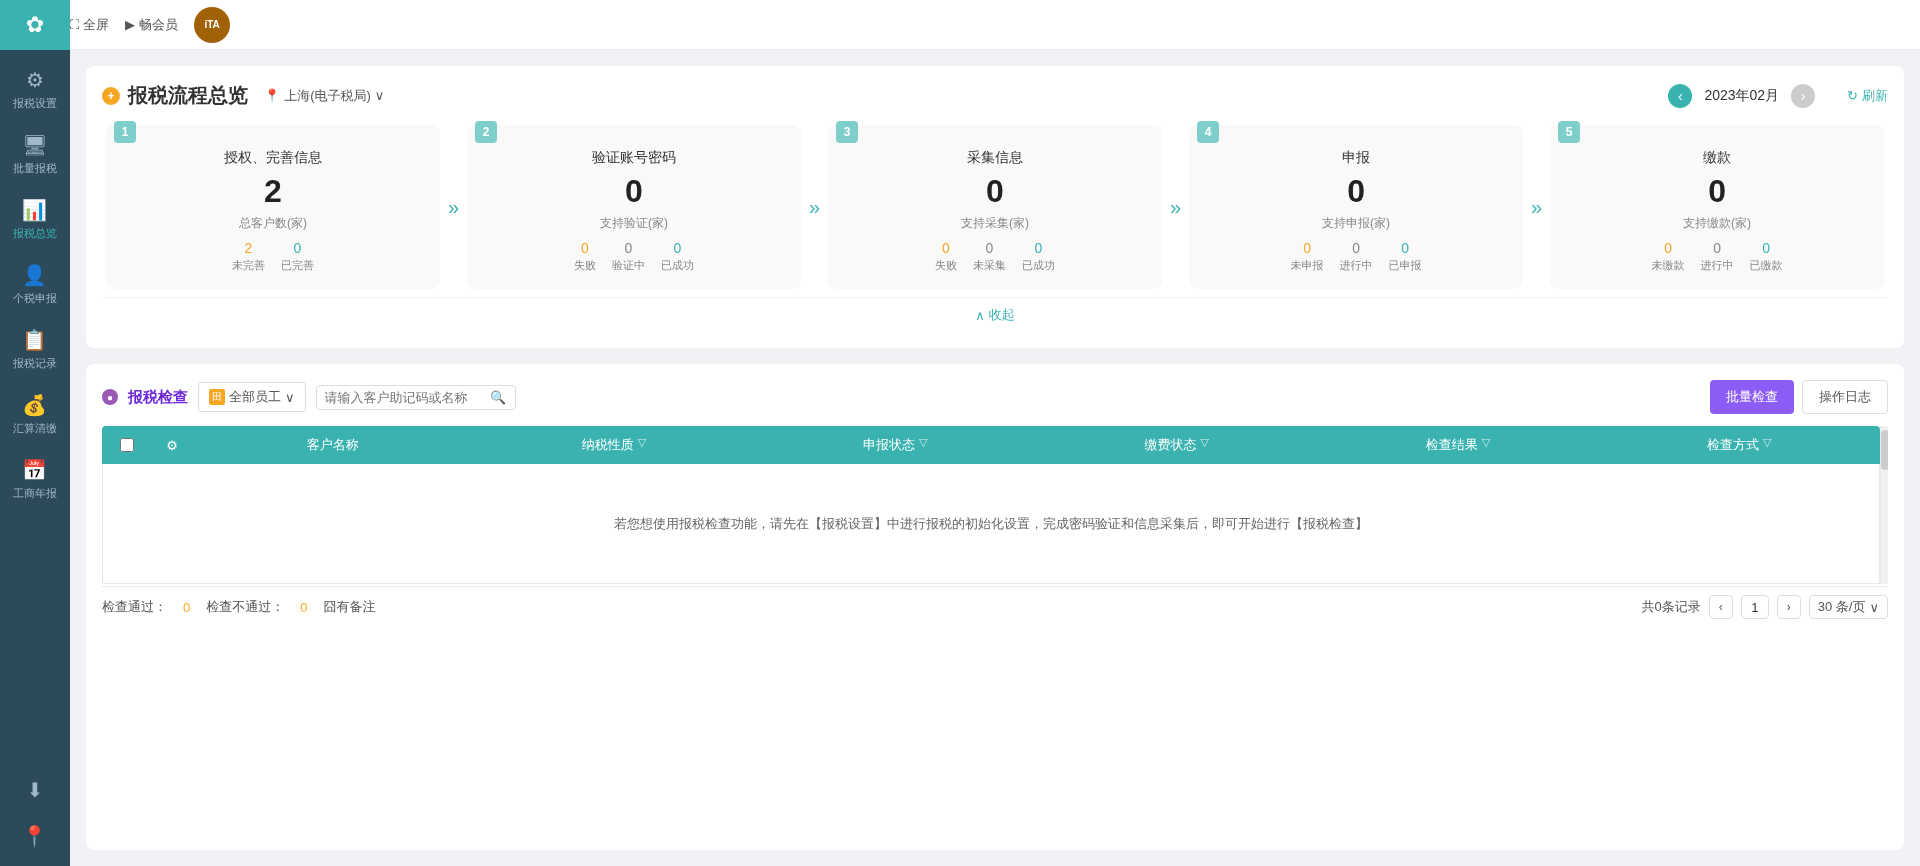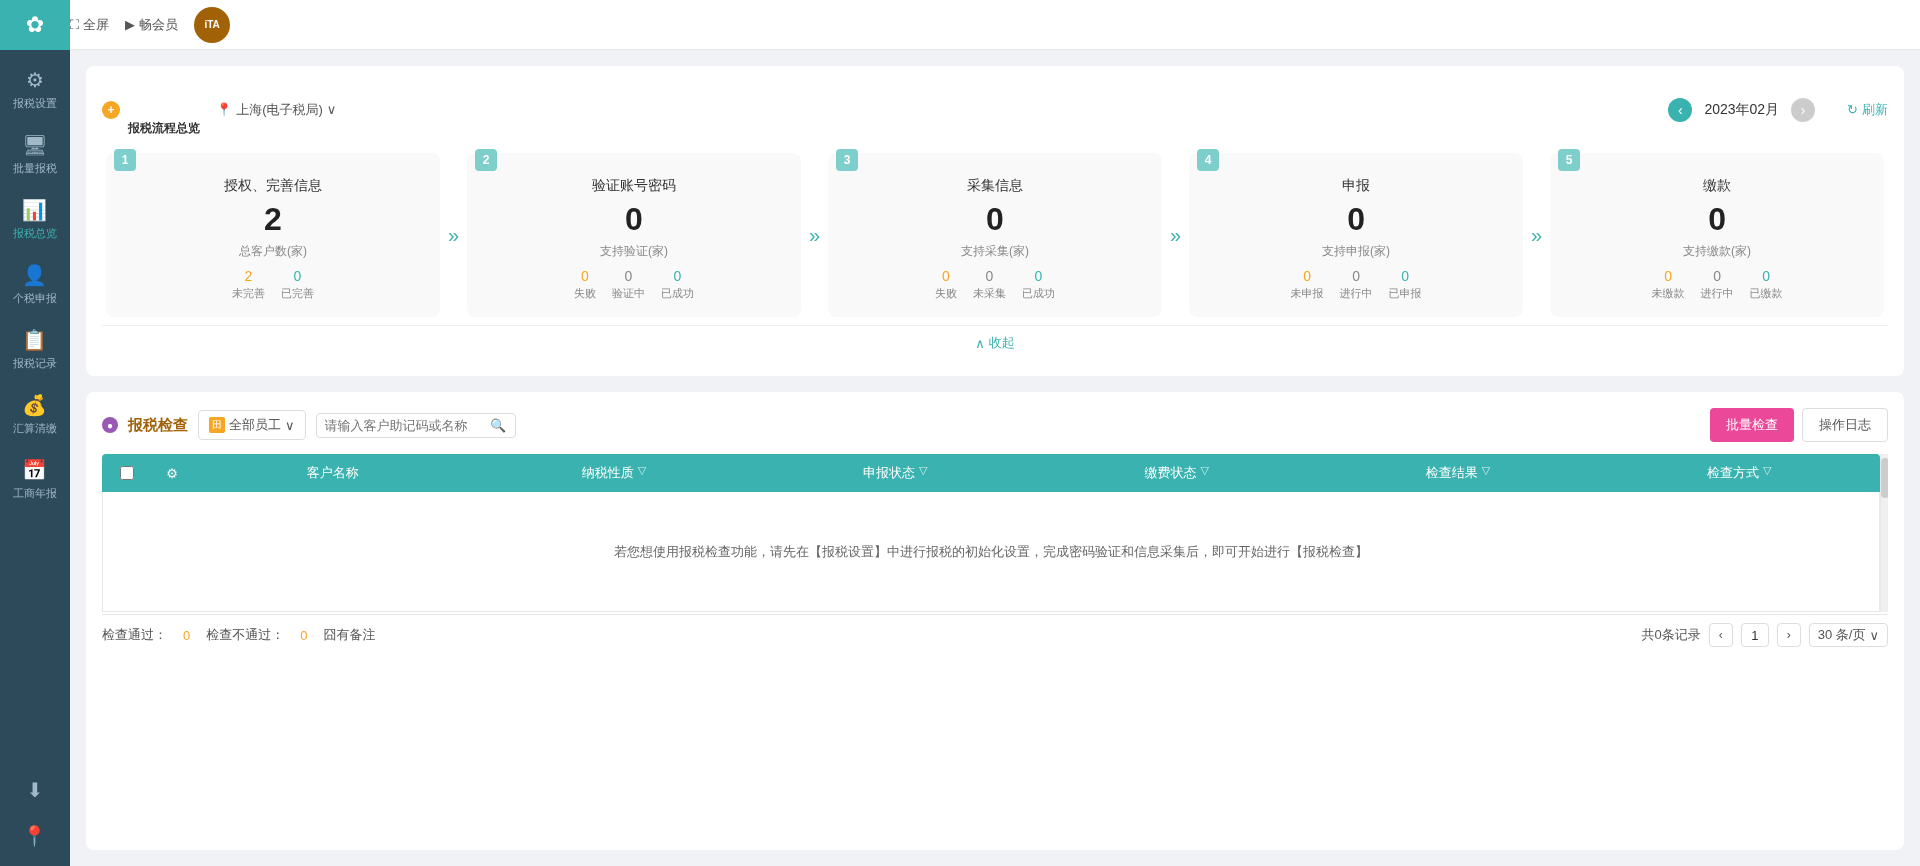--- a/index.html
+++ b/index.html
@@ -25,21 +25,21 @@
     .sidebar-item.active { color: #3ab3b0; }
     .sidebar-icon { font-size: 20px; }
     .sidebar-bottom { margin-top: auto; display: flex; flex-direction: column; align-items: center; gap: 2px; padding-bottom: 8px; }
 
     
     .content { flex: 1; overflow-y: auto; padding: 16px; background: #f0f2f5; display: flex; flex-direction: column; gap: 16px; }
 
     
     .overview-card { background: #fff; border-radius: 8px; padding: 16px; }
     .overview-header { display: flex; align-items: center; gap: 8px; margin-bottom: 16px; }
-    .overview-title { font-size: 12px; font-weight: bold; color: #333; margin-top: 38px; }
+    .overview-title { font-size: 20px; font-weight: bold; color: #333; }
     .overview-badge { width: 18px; height: 18px; background: #f5a623; border-radius: 50%; display: flex; align-items: center; justify-content: center; color: #fff; font-size: 12px; font-weight: bold; }
     .location-selector { display: flex; align-items: center; gap: 4px; color: #555; cursor: pointer; margin-left: 8px; }
     .month-nav { display: flex; align-items: center; gap: 12px; margin-left: auto; color: #333; font-size: 14px; }
     .month-nav-btn { width: 24px; height: 24px; border-radius: 50%; background: #3ab3b0; color: #fff; border: none; cursor: pointer; display: flex; align-items: center; justify-content: center; font-size: 14px; }
     .month-nav-btn.disabled { background: #ccc; cursor: default; }
     .refresh-btn { margin-left: auto; color: #3ab3b0; cursor: pointer; display: flex; align-items: center; gap: 4px; }
 
     .overview-steps { display: flex; align-items: stretch; gap: 0; }
     .step-card { flex: 1; background: #f9f9f9; border-radius: 8px; padding: 16px; display: flex; flex-direction: column; align-items: center; gap: 8px; position: relative; margin: 0 4px; }
     .step-number { position: absolute; top: -4px; left: 8px; width: 22px; height: 22px; background: #7ecfcc; border-radius: 4px; color: #fff; font-size: 12px; display: flex; align-items: center; justify-content: center; font-weight: bold; }
@@ -52,27 +52,27 @@
     .step-sub-num { font-size: 14px; color: #f5a623; }
     .step-sub-num.teal { color: #3ab3b0; }
     .step-sub-label { font-size: 11px; color: #888; }
 
     .collapse-bar { display: flex; align-items: center; justify-content: center; padding: 8px; cursor: pointer; color: #3ab3b0; font-size: 13px; gap: 4px; border-top: 1px solid #f0f0f0; margin-top: 8px; }
 
     
     .tax-check-section { background: #fff; border-radius: 8px; padding: 16px; flex: 1; display: flex; flex-direction: column; }
     .tax-check-header { display: flex; align-items: center; gap: 10px; margin-bottom: 12px; }
     .check-badge { width: 16px; height: 16px; background: #9b59b6; border-radius: 50%; display: flex; align-items: center; justify-content: center; color: #fff; font-size: 10px; }
-    .check-title { font-size: 15px; font-weight: bold; color: #a16207; }
+    .check-title { font-size: 15px; font-weight: bold; color: #6d28d9; }
     .employee-selector { border: 1px solid #ddd; border-radius: 4px; padding: 5px 10px; display: flex; align-items: center; gap: 4px; cursor: pointer; font-size: 13px; color: #555; }
     .employee-icon { background: #f5a623; color: #fff; font-size: 10px; border-radius: 2px; padding: 1px 3px; }
     .search-input-wrapper { border: 1px solid #ddd; border-radius: 4px; display: flex; align-items: center; padding: 4px 8px; gap: 6px; width: 200px; }
     .search-input-wrapper input { border: none; outline: none; font-size: 13px; color: #999; width: 100%; }
     .header-right-btns { margin-left: auto; display: flex; gap: 8px; }
-    .btn-primary { background: #ec4899; color: #fff; border: none; padding: 7px 16px; border-radius: 4px; cursor: pointer; font-size: 13px; }
+    .btn-primary { background: #8b5cf6; color: #fff; border: none; padding: 7px 16px; border-radius: 4px; cursor: pointer; font-size: 13px; }
     .btn-default { background: #fff; color: #555; border: 1px solid #ddd; padding: 7px 16px; border-radius: 4px; cursor: pointer; font-size: 13px; }
 
     
     .table-wrapper { flex: 1; overflow: hidden; display: flex; flex-direction: column; }
     .table-header { display: flex; align-items: center; background: #3ab3b0; color: #fff; font-size: 13px; border-radius: 4px 4px 0 0; }
     .th-checkbox { width: 50px; display: flex; align-items: center; justify-content: center; padding: 10px; }
     .th-settings { width: 40px; display: flex; align-items: center; justify-content: center; padding: 10px; }
     .th { flex: 1; padding: 10px 8px; text-align: center; display: flex; justify-content: center; gap: 4px; }
     .th-filter { font-size: 10px; opacity: 0.8; }
     .table-body { flex: 1; display: flex; flex-direction: column; align-items: center; justify-content: center; border: 1px solid #e8e8e8; border-top: none; min-height: 120px; }

